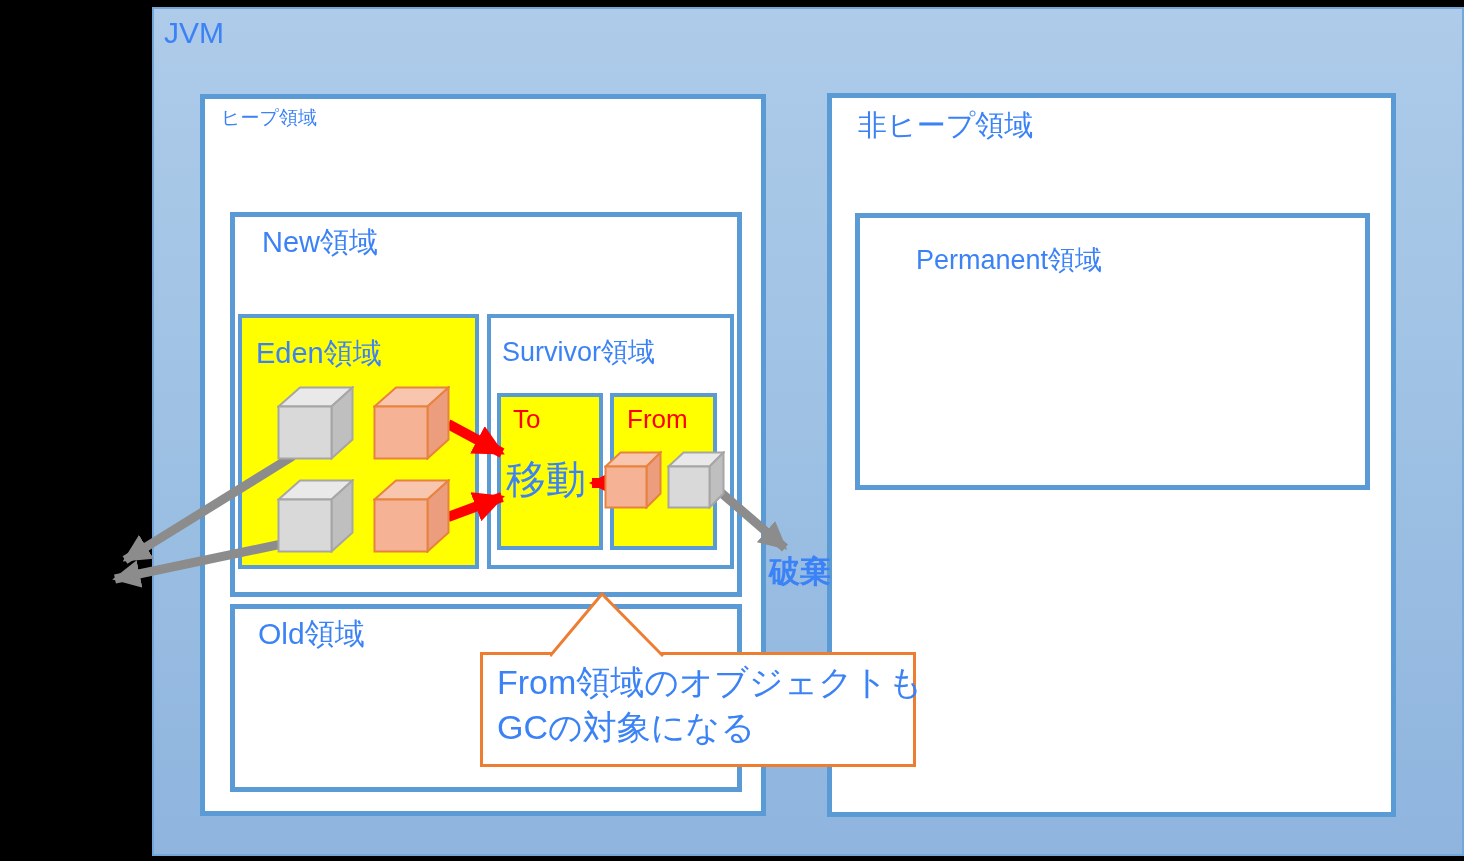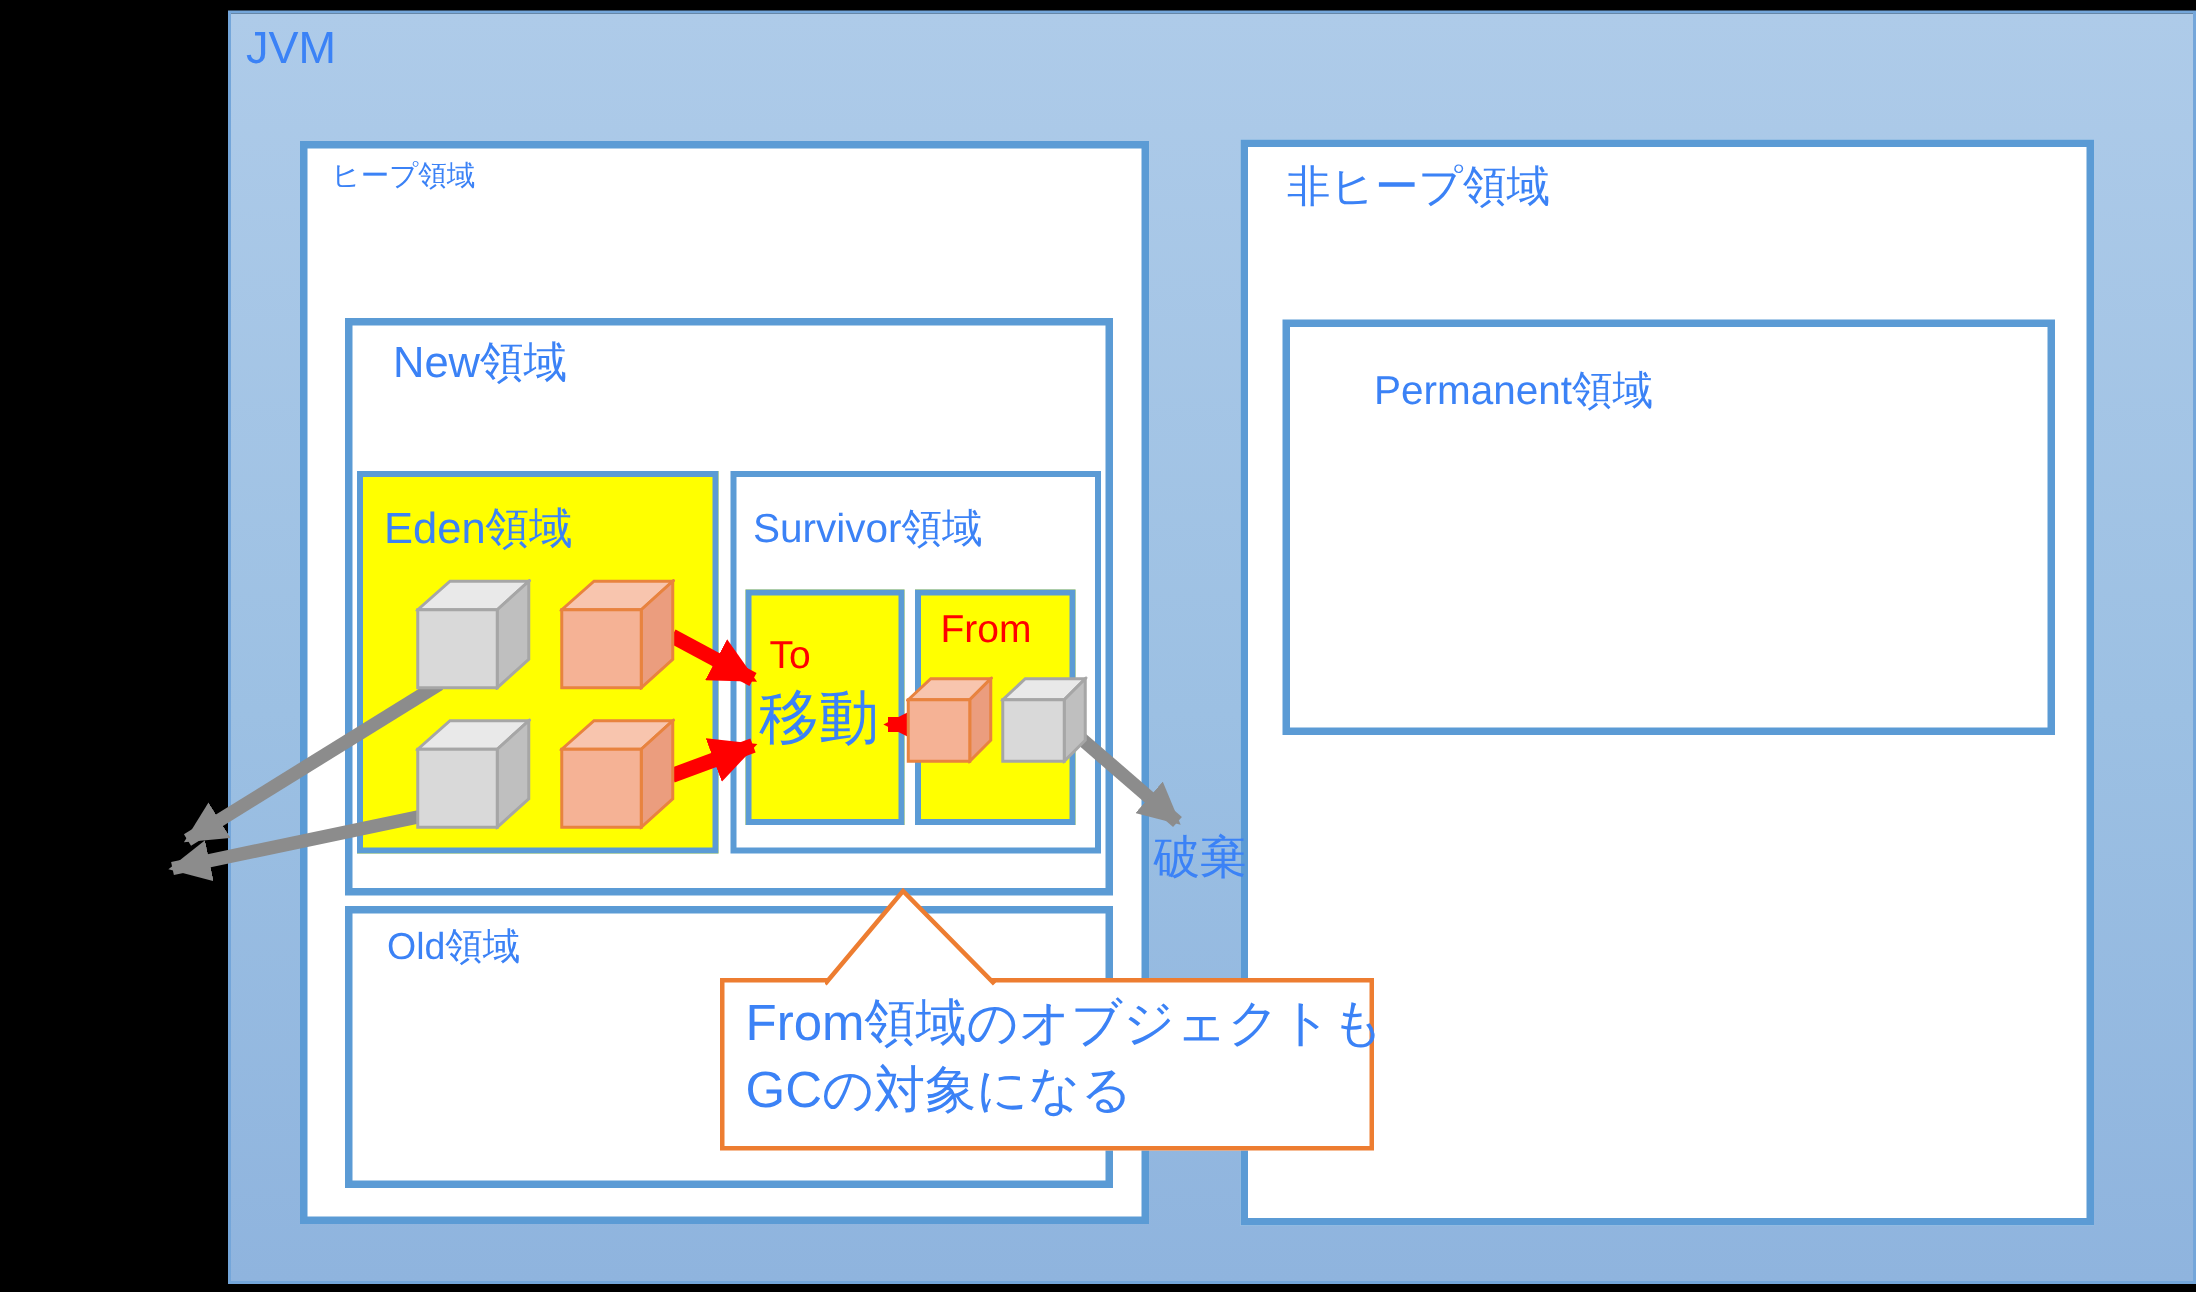--- a/index.html
+++ b/index.html
@@ -32,27 +32,27 @@
   #from-box{left:610px;top:393px;width:107px;height:157px;z-index:4;}
   #old-box{left:230px;top:604px;width:512px;height:188px;}
   #nonheap-box{left:827px;top:93px;width:569px;height:724px;}
   #permanent-box{left:855px;top:213px;width:515px;height:277px;}
 
   #jvm-label{left:164px;top:16px;font-size:30px;}
   #heap-label{left:221px;top:107px;font-size:19px;}
   #new-label{left:262px;top:226px;font-size:29px;}
   #eden-label{left:256px;top:337px;font-size:29px;z-index:5;}
   #survivor-label{left:502px;top:337px;font-size:27px;z-index:5;}
-  #to-label{left:513px;top:405px;font-size:26px;z-index:6;margin-top:17px;}
+  #to-label{left:513px;top:405px;font-size:26px;z-index:6;}
   #from-label{left:627px;top:405px;font-size:26px;z-index:6;}
   #move-label{left:506px;top:456px;font-size:40px;z-index:7;}
-  #old-label{left:258px;top:617px;font-size:25px;}
+  #old-label{left:258px;top:617px;font-size:30px;}
   #nonheap-label{left:858px;top:109px;font-size:29px;}
   #permanent-label{left:916px;top:229px;font-size:27px;margin-top:16px;}
-  #discard-label{left:769px;top:554px;font-size:31px;z-index:12;}
+  #discard-label{left:769px;top:554px;font-size:31px;z-index:12;font-weight:bold;}
 
   
   .cube{position:absolute;z-index:8;}
   .cube svg{display:block;}
 
   
   #arrows-overlay{left:0;top:0;width:1464px;height:861px;z-index:6;pointer-events:none;}
 
   
   #callout-box{

